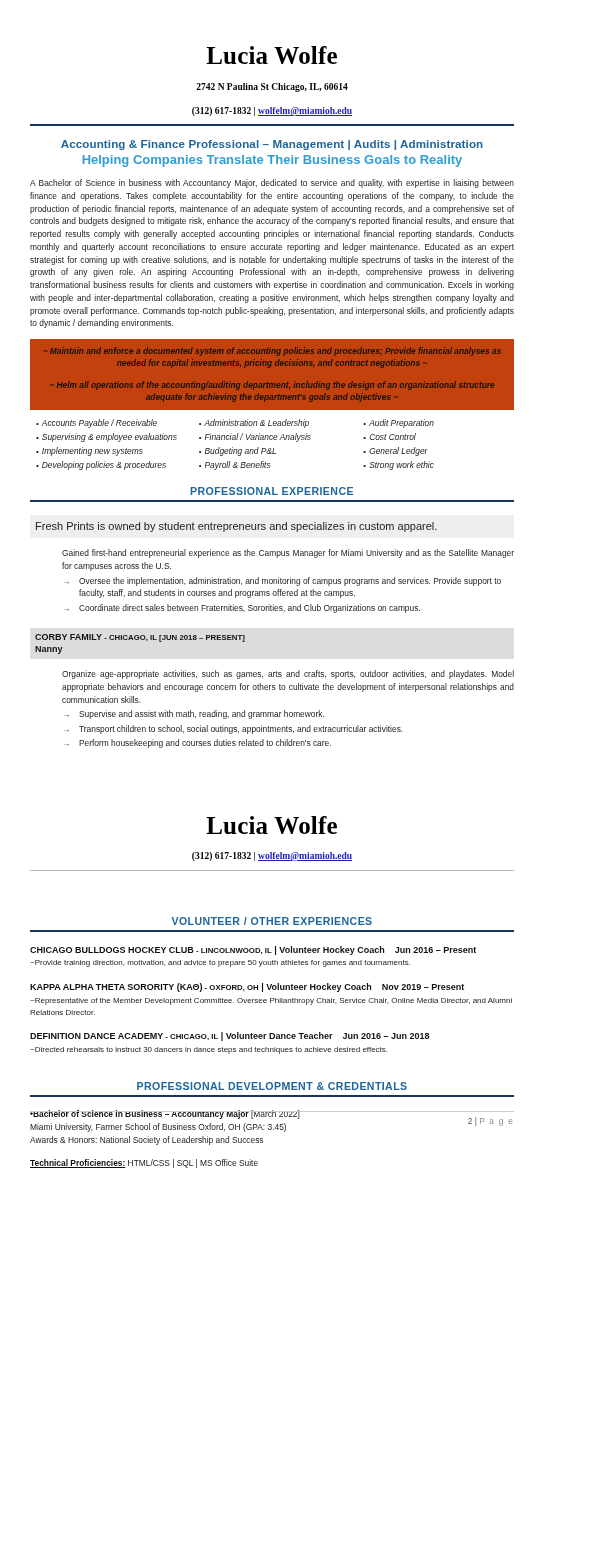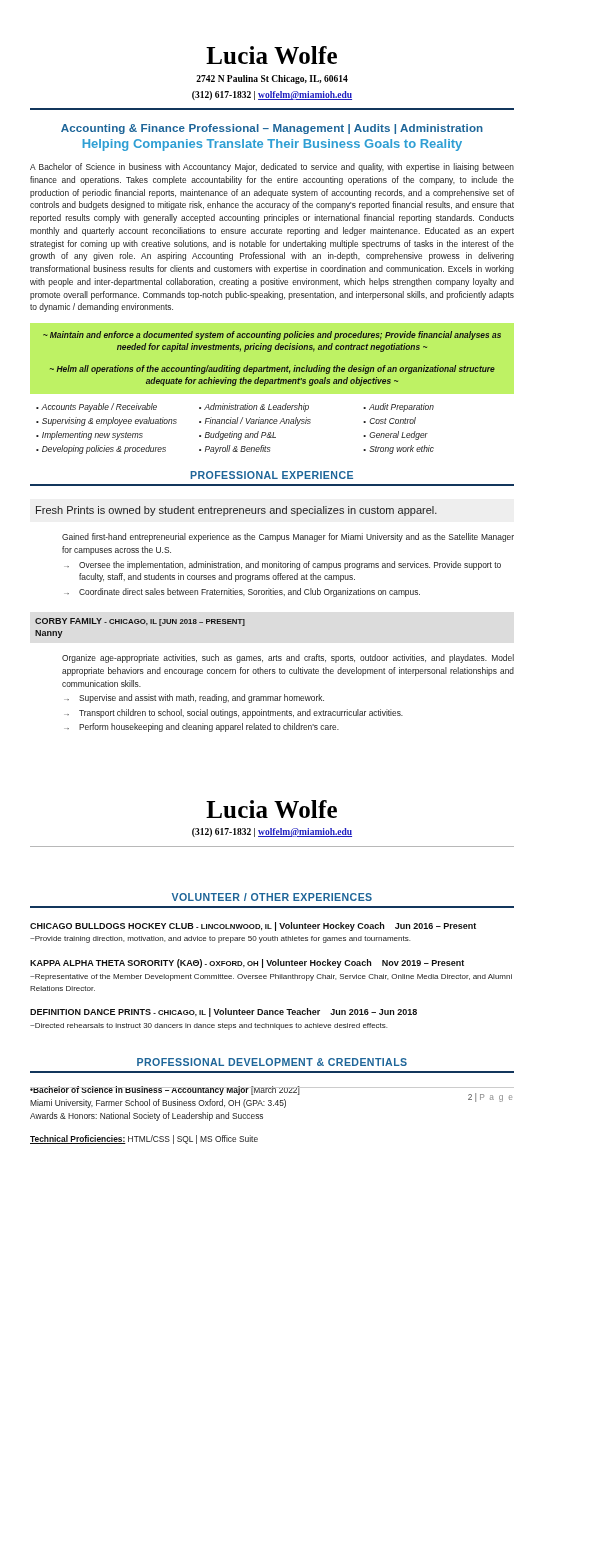--- a/index.html
+++ b/index.html
@@ -33,21 +33,21 @@
     line-height: 1.1;
     color: #000;
   }
   .contact {
     font-family: "Liberation Serif", serif;
     font-weight: bold;
     font-size: 9.5px;
     text-align: center;
     line-height: 1.45;
     color: #000;
-    margin-top: 3px;
+    margin-top: 11px;
   }
   .contact a {
     color: #2020c0;
     text-decoration: underline;
   }
   .rule-top {
     border-top: 2.4px solid #13365c;
     margin-top: 5px;
   }
   .rule-thin {
@@ -76,21 +76,21 @@
   .summary {
     font-size: 8.4px;
     line-height: 1.52;
     text-align: justify;
     margin-top: 10px;
     color: #1a1a1a;
   }
 
   
   .callout {
-    background: #bef264;
+    background: #c2410c;
     margin-top: 9px;
     padding: 6px 10px 7px 10px;
   }
   .callout p {
     margin: 0;
     font-size: 8.4px;
     font-weight: bold;
     font-style: italic;
     text-align: center;
     line-height: 1.45;
@@ -361,21 +361,21 @@
         <li class="arrow-item">
             <span class="arrow">→</span>
             <span class="arrow-text">Supervise and assist with math, reading, and grammar homework.</span>
           </li>
         <li class="arrow-item">
             <span class="arrow">→</span>
             <span class="arrow-text">Transport children to school, social outings, appointments, and extracurricular activities.</span>
           </li>
         <li class="arrow-item">
             <span class="arrow">→</span>
-            <span class="arrow-text">Perform housekeeping and cleaning apparel related to children's care.</span>
+            <span class="arrow-text">Perform housekeeping and courses duties related to children's care.</span>
           </li>
       </ul>
     </div>
   </div>
 
 </div>
 
 <div class="page page2">
 
   <div class="name">Lucia Wolfe</div>
@@ -402,21 +402,21 @@
   <div class="vol">
     <div class="vol-head">
       <div class="vol-org"><span>KAPPA ALPHA THETA SORORITY (ΚΑΘ)</span><span class="sc"> - Oxford, OH</span><span> | Volunteer Hockey Coach</span></div>
       <div class="vol-date">Nov 2019 – Present</div>
     </div>
     <div class="vol-note">~Representative of the Member Development Committee. Oversee Philanthropy Chair, Service Chair, Online Media Director, and Alumni Relations Director.</div>
   </div>
 
   <div class="vol">
     <div class="vol-head">
-      <div class="vol-org"><span>DEFINITION DANCE PRINTS</span><span class="sc"> - Chicago, IL</span><span> | Volunteer Dance Teacher</span></div>
+      <div class="vol-org"><span>DEFINITION DANCE ACADEMY</span><span class="sc"> - Chicago, IL</span><span> | Volunteer Dance Teacher</span></div>
       <div class="vol-date">Jun 2016 – Jun 2018</div>
     </div>
     <div class="vol-note">~Directed rehearsals to instruct 30 dancers in dance steps and techniques to achieve desired effects.</div>
   </div>
 
   <div class="section" style="margin-top:24px;">
     <div class="section-title">PROFESSIONAL DEVELOPMENT &amp; CREDENTIALS</div>
     <div class="section-rule"></div>
   </div>
 

